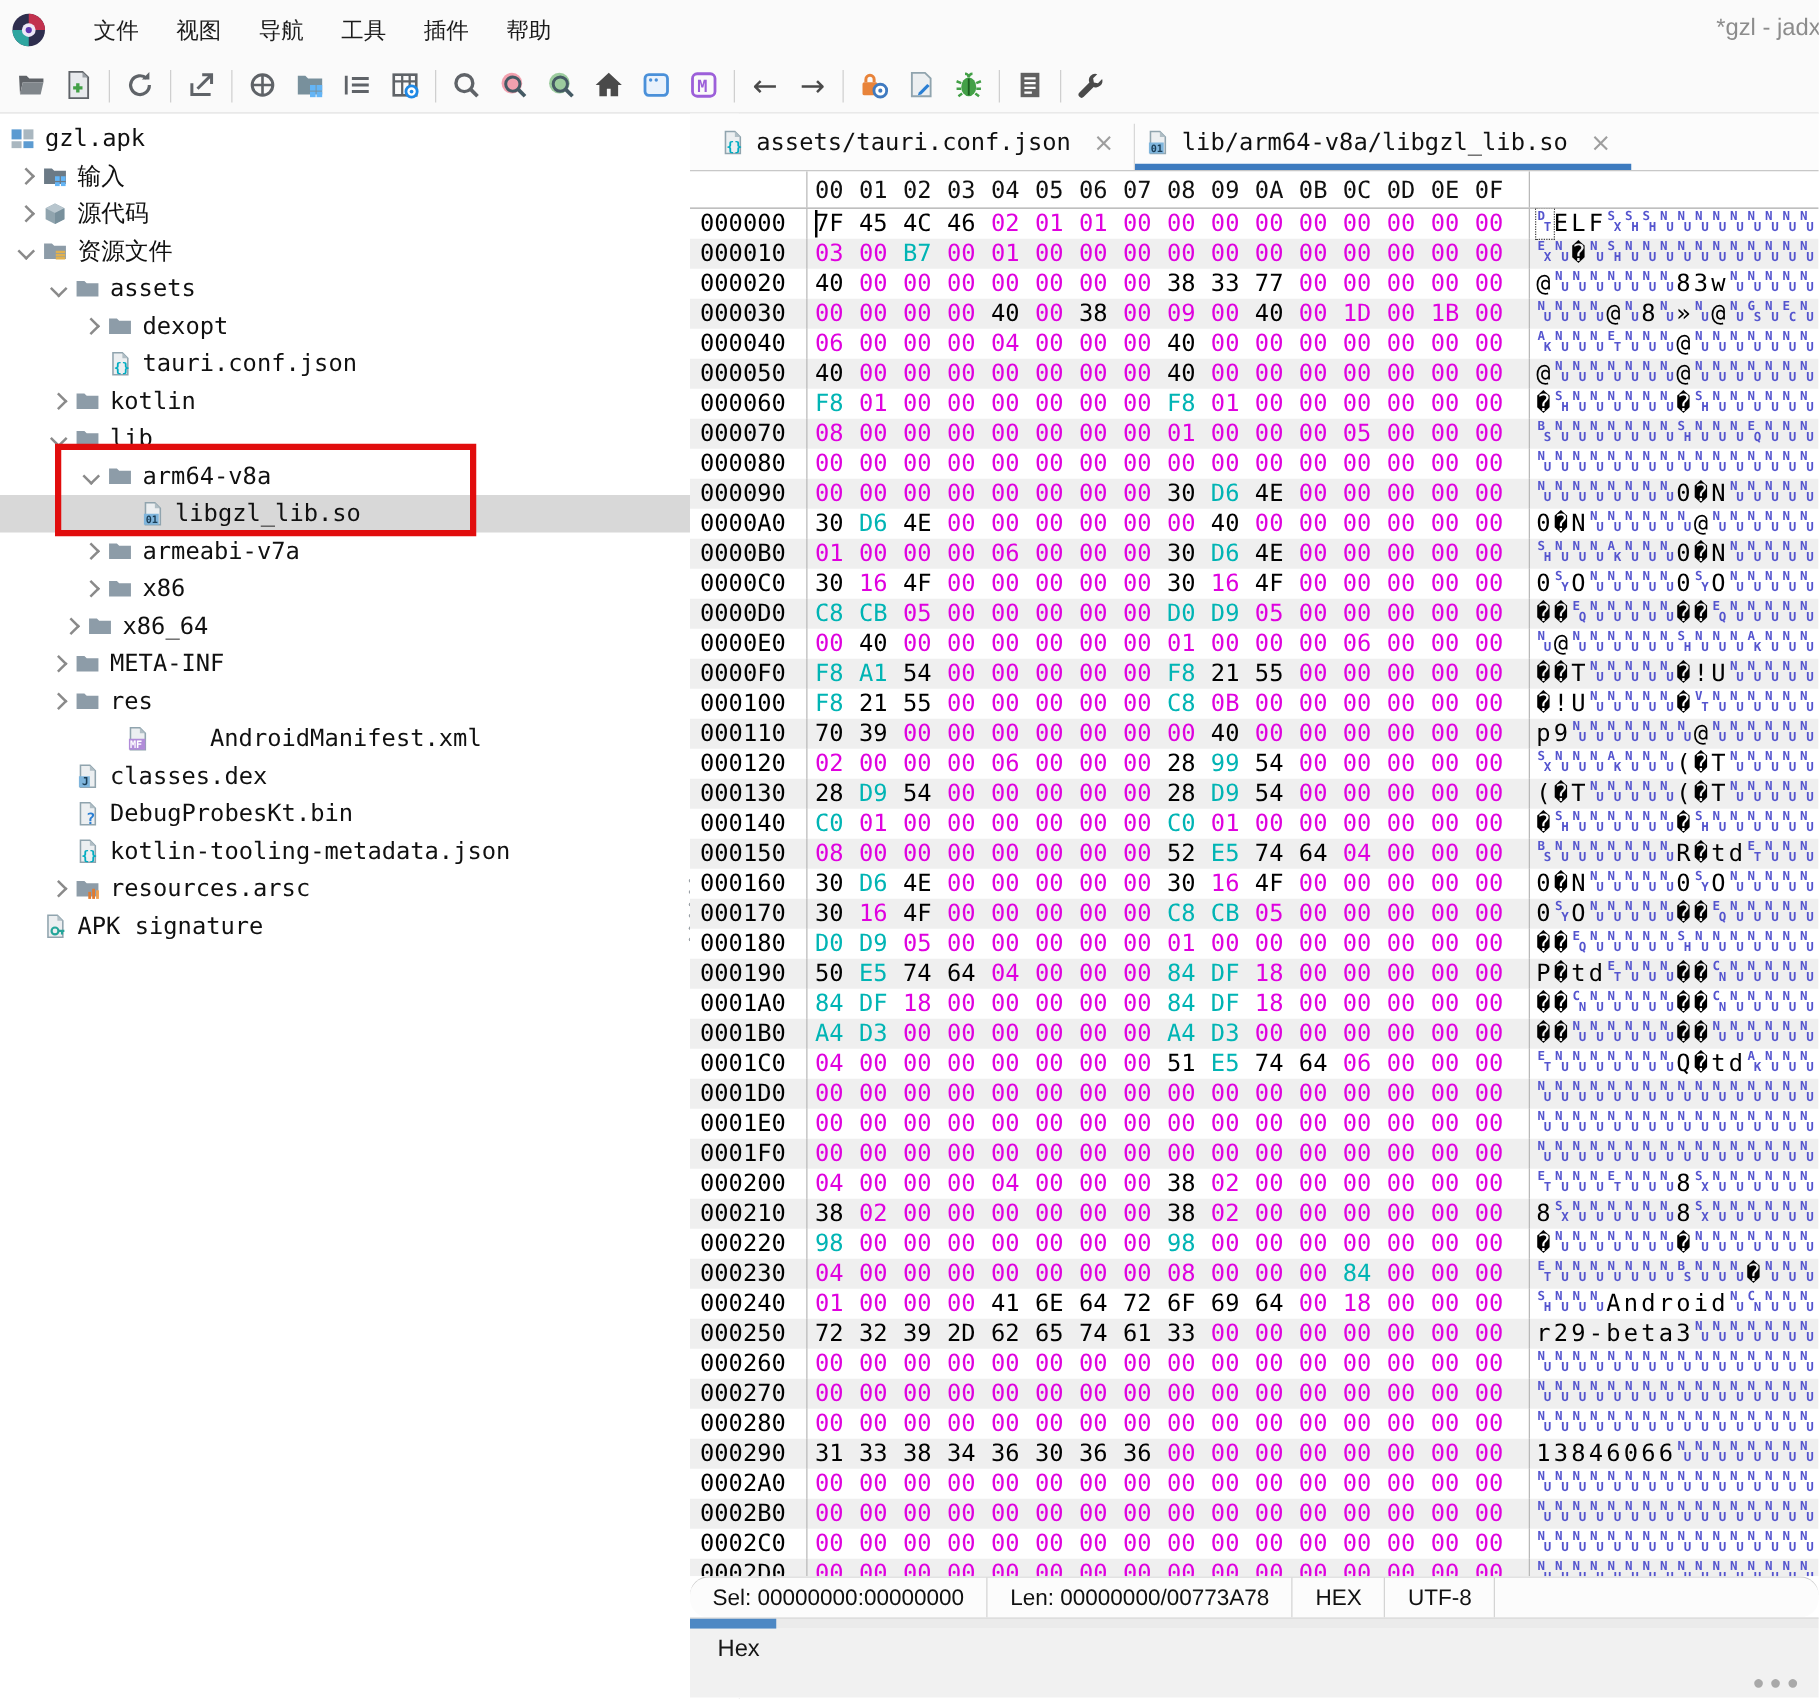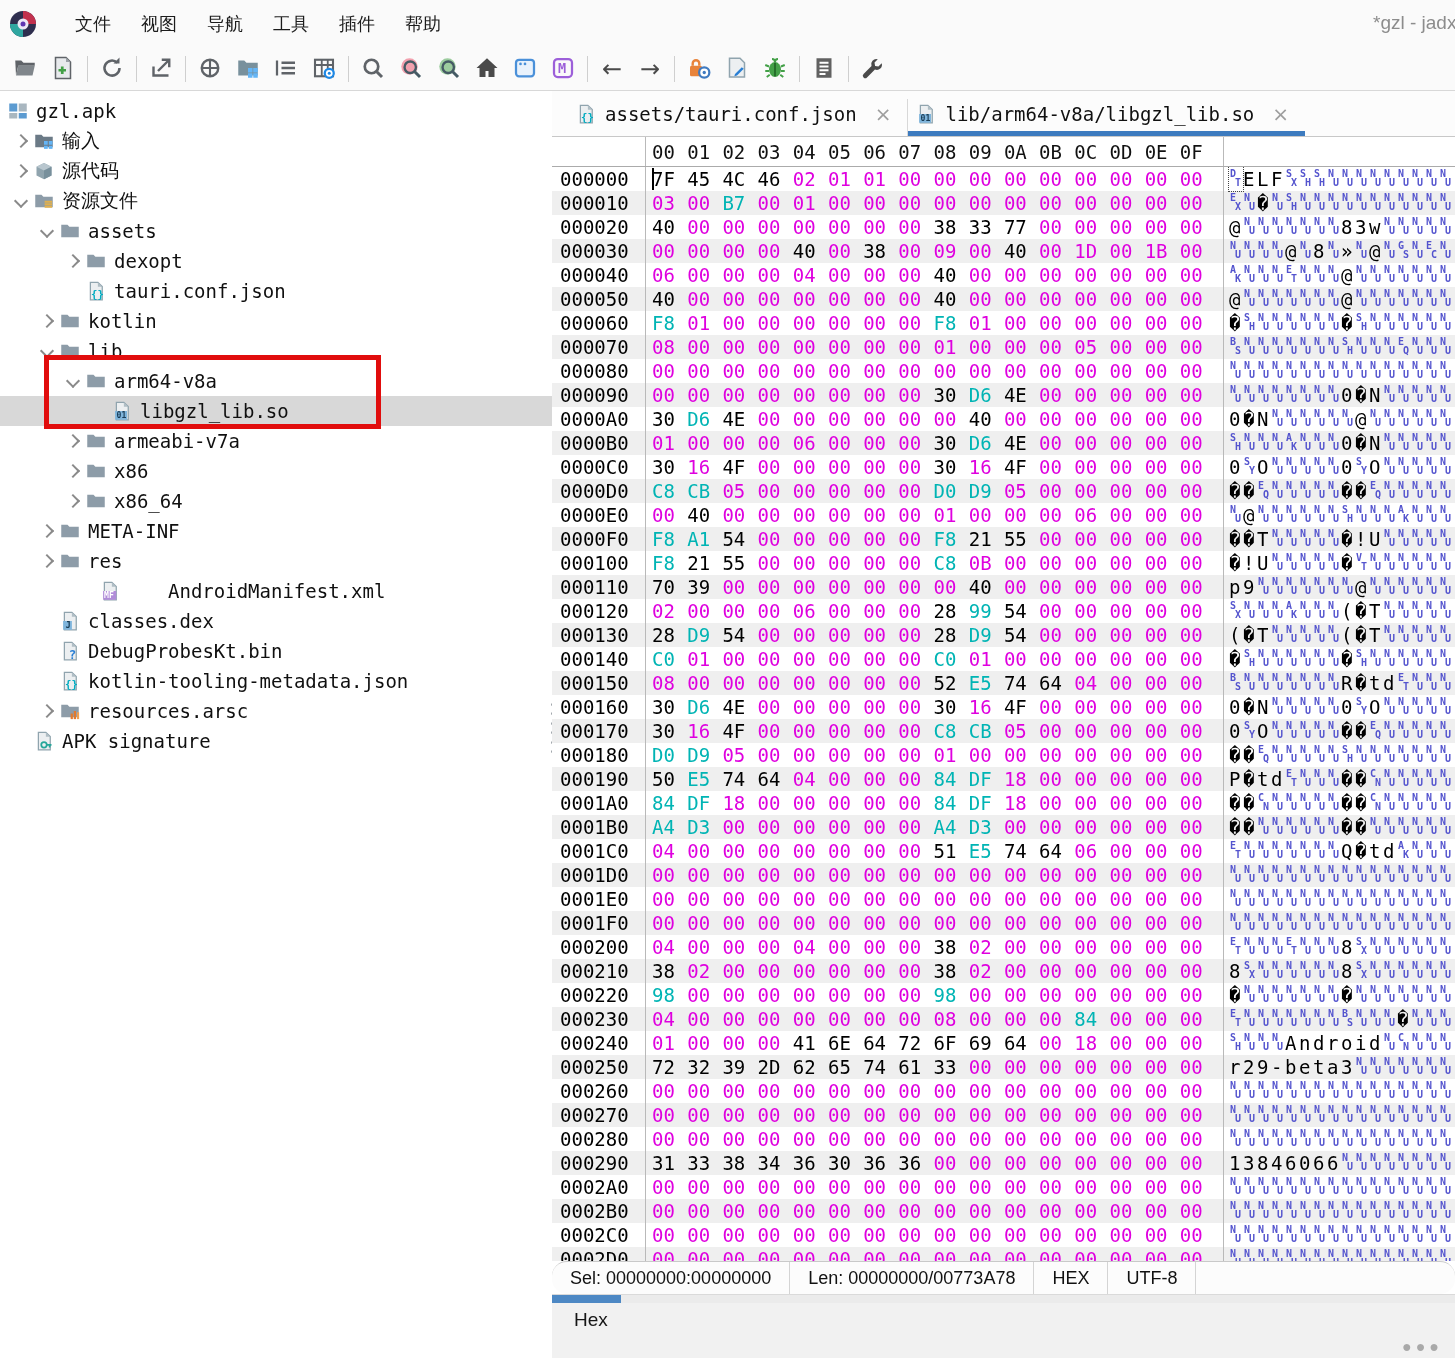--- a/index.html
+++ b/index.html
@@ -418,21 +418,21 @@
             <span class="chev-slot">
               <i class="chev collapsed"></i>
             </span>
             <span class="tree-icon">
               <svg width="20" height="20" viewBox="0 0 16 16">
                 <path d="M1 3h5l1.5 1.5H15V13H1z" fill="#8D9CA8"></path>
               </svg>
             </span>
             <span class="tree-label">x86</span>
           </div>
-          <div class="tree-row" style="padding-left: 60px;">
+          <div class="tree-row" style="padding-left: 44px;">
             <span class="chev-slot">
               <i class="chev collapsed"></i>
             </span>
             <span class="tree-icon">
               <svg width="20" height="20" viewBox="0 0 16 16">
                 <path d="M1 3h5l1.5 1.5H15V13H1z" fill="#8D9CA8"></path>
               </svg>
             </span>
             <span class="tree-label">x86_64</span>
           </div>

